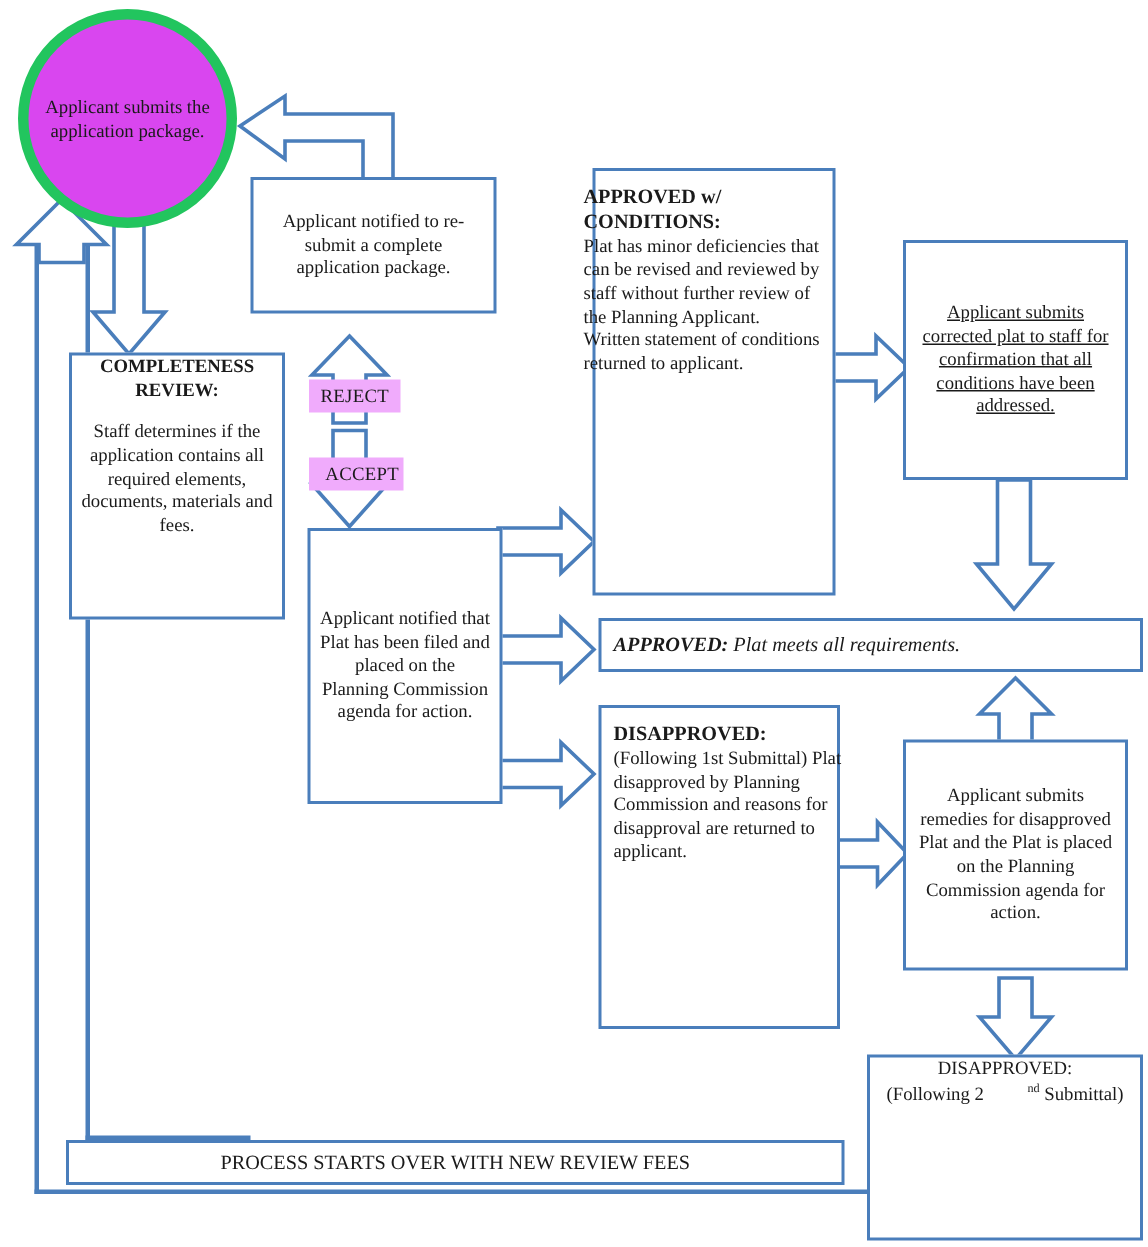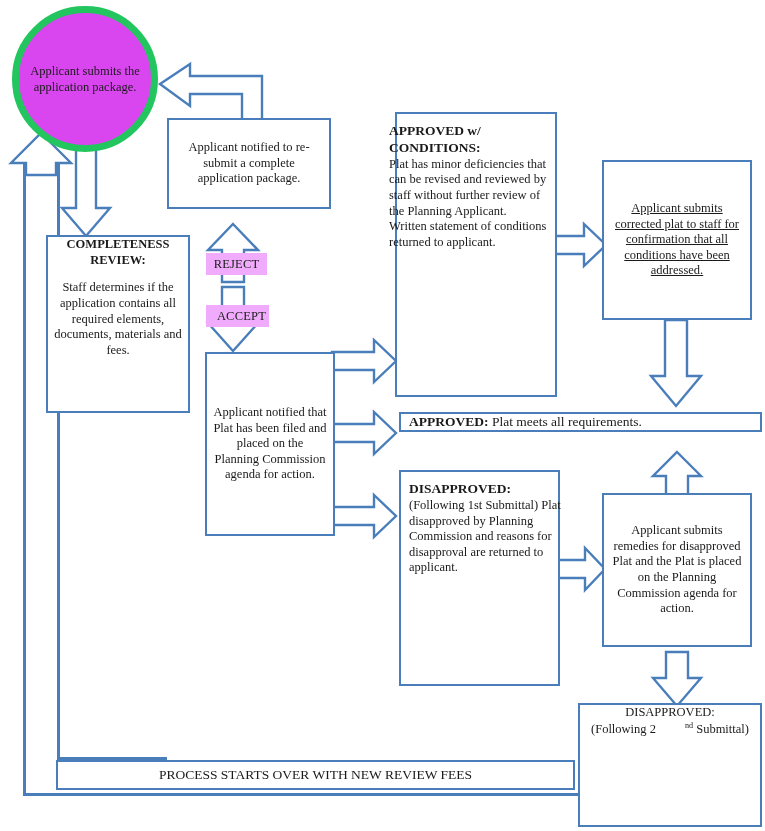--- a/index.html
+++ b/index.html
@@ -177,21 +177,21 @@
 
   <div class="node left-align fs12" style="left:395px; top:112px; width:162px; height:285px; align-items:flex-end; padding-top:9px; flex-direction:column;">
     <span class="txt b" style="font-size:13.5px;">APPROVED w/ CONDITIONS:</span>
     <span class="txt">Plat has minor deficiencies that can be revised and reviewed by staff without further review of the Planning Applicant. Written statement of conditions returned to applicant.</span>
   </div>
 
   <div class="node fs12" style="left:602px; top:160px; width:150px; height:160px;text-decoration:underline;">
     <span class="txt">Applicant submits corrected plat to staff for confirmation that all conditions have been addressed.</span>
   </div>
 
-  <div class="node left-align fs13" style="left:399px; top:412px; width:363px; height:20px;">
+  <div class="node left-align fs13" style="left:399px; top:412px; width:363px; height:36px;font-style:italic;">
     <span class="txt">
       <span class="b">APPROVED:</span>
       <span>Plat meets all requirements.</span>
     </span>
   </div>
 
   <div class="node left-align fs12" style="left:399px; top:470px; width:161px; height:216px; align-items:flex-start; padding-top:9px; flex-direction:column;">
     <span class="txt b" style="font-size:13.5px;">DISAPPROVED:</span>
     <span class="txt">(Following 1st Submittal) Plat disapproved by Planning Commission and reasons for disapproval are returned to applicant.</span>
   </div>
@@ -200,21 +200,21 @@
     <span class="txt">Applicant submits remedies for disapproved Plat and the Plat is placed on the Planning Commission agenda for action.</span>
   </div>
 
   <div class="node fs12" style="left:578px; top:703px; width:184px; height:124px; flex-direction:column;">
     <span class="txt">DISAPPROVED:</span>
     <span class="txt">
       <span>(Following 2</span><span class="sup">nd</span><span> Submittal)</span>
     </span>
   </div>
 
-  <div class="node fs13" style="left:56px; top:760px; width:519px; height:30px;">
+  <div class="node fs13" style="left:44px; top:760px; width:519px; height:30px;">
     <span class="txt">PROCESS STARTS OVER WITH NEW REVIEW FEES</span>
   </div>
 
   <div class="pill" style="left:206px; top:253px; width:55px; height:22px; justify-content:center;">
     <span>REJECT</span>
   </div>
 
   <div class="pill" style="left:206px; top:285px; width:57px; height:22px; justify-content:flex-end;margin-top:20px;">
     <span>ACCEPT</span>
   </div>

